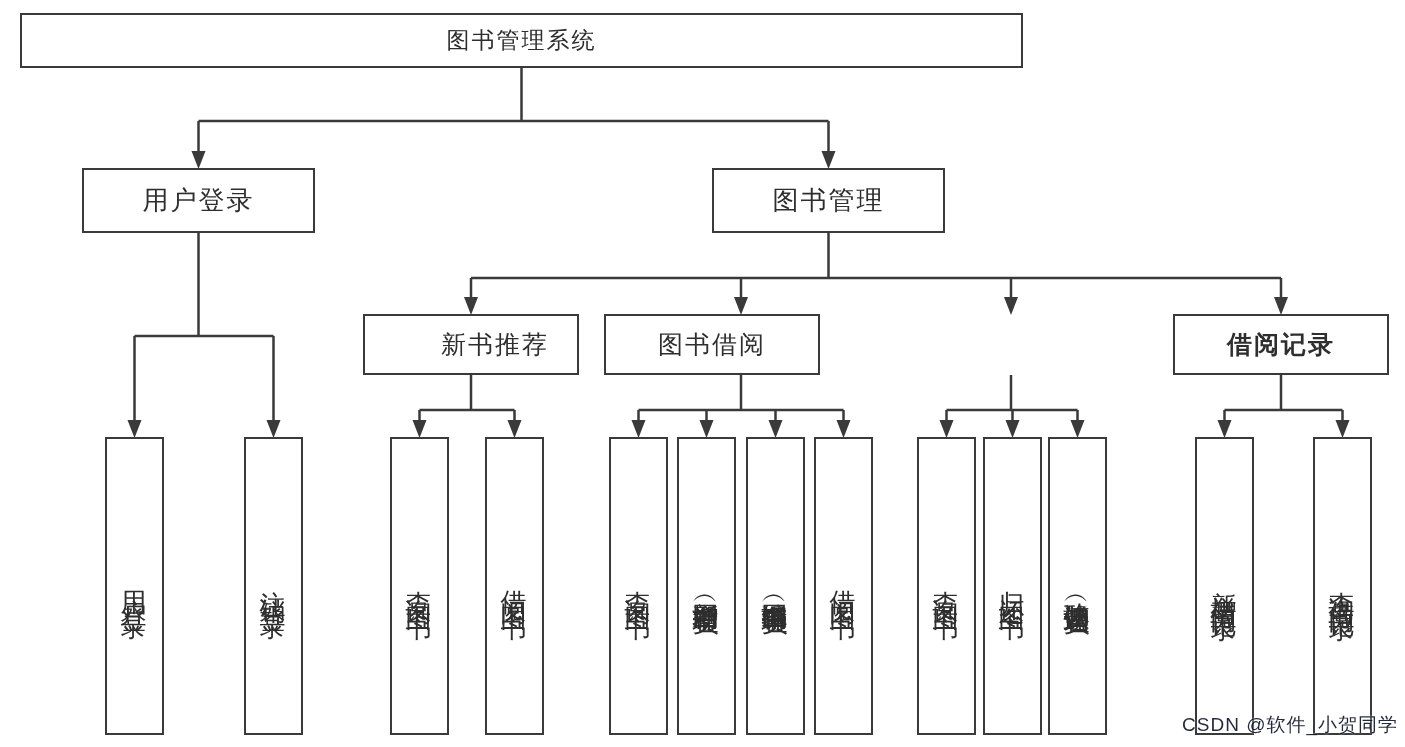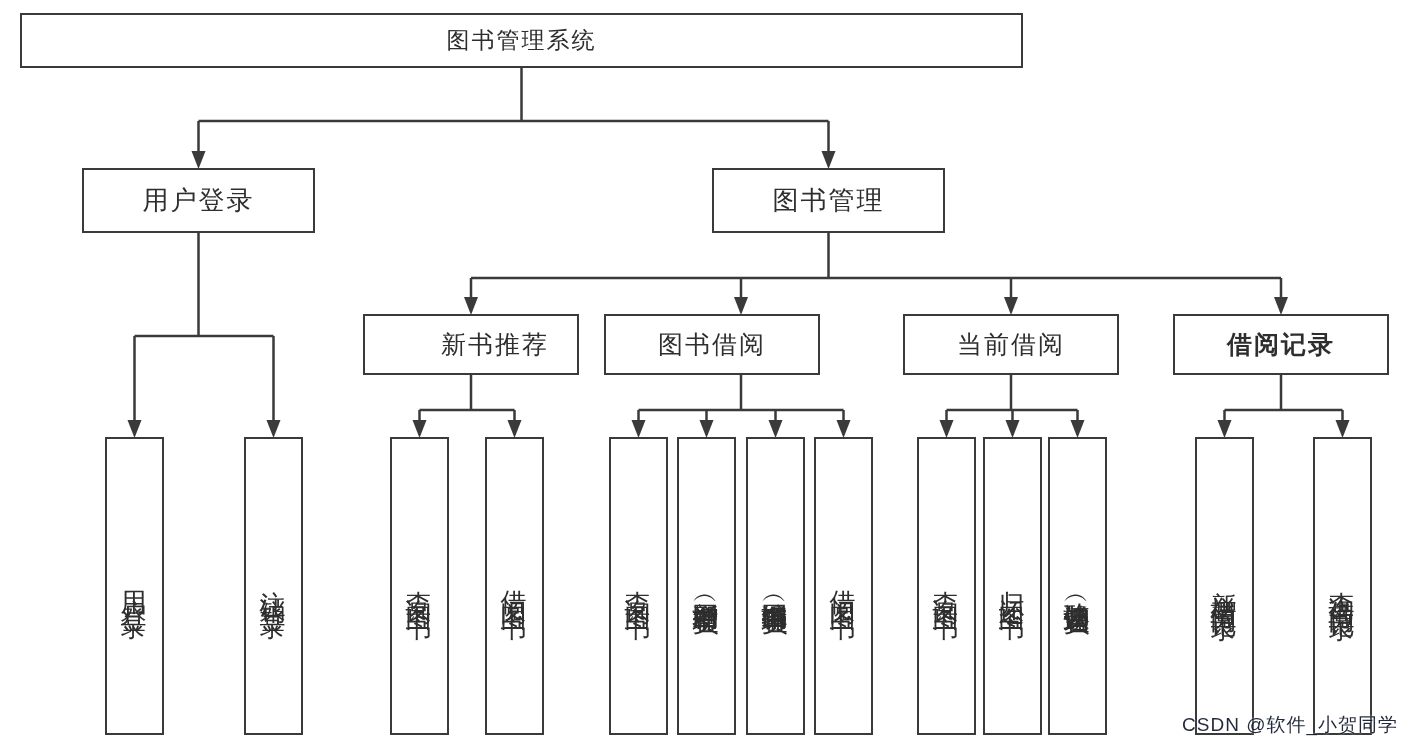--- a/index.html
+++ b/index.html
@@ -94,23 +94,20 @@
   <div class="box lvl2" style="left:712px;font-family:Liberation Serif, serif;">
     <span>图书管理</span>
   </div>
 
   <div class="box lvl3" style="left:363px;padding-left:48px;">
     <span>新书推荐</span>
   </div>
   <div class="box lvl3" style="left:604px;">
     <span>图书借阅</span>
   </div>
-  <div class="box lvl3" style="left:903px;">
-    <span>当前借阅</span>
-  </div>
   <div class="box lvl3" style="left:1173px;font-weight:bold;">
     <span>借阅记录</span>
   </div>
 
   <div class="box leaf ls-s" style="left:105px;">
     <span>用户登录</span>
   </div>
   <div class="box leaf ls-s" style="left:244px;">
     <span>注销登录</span>
   </div>

